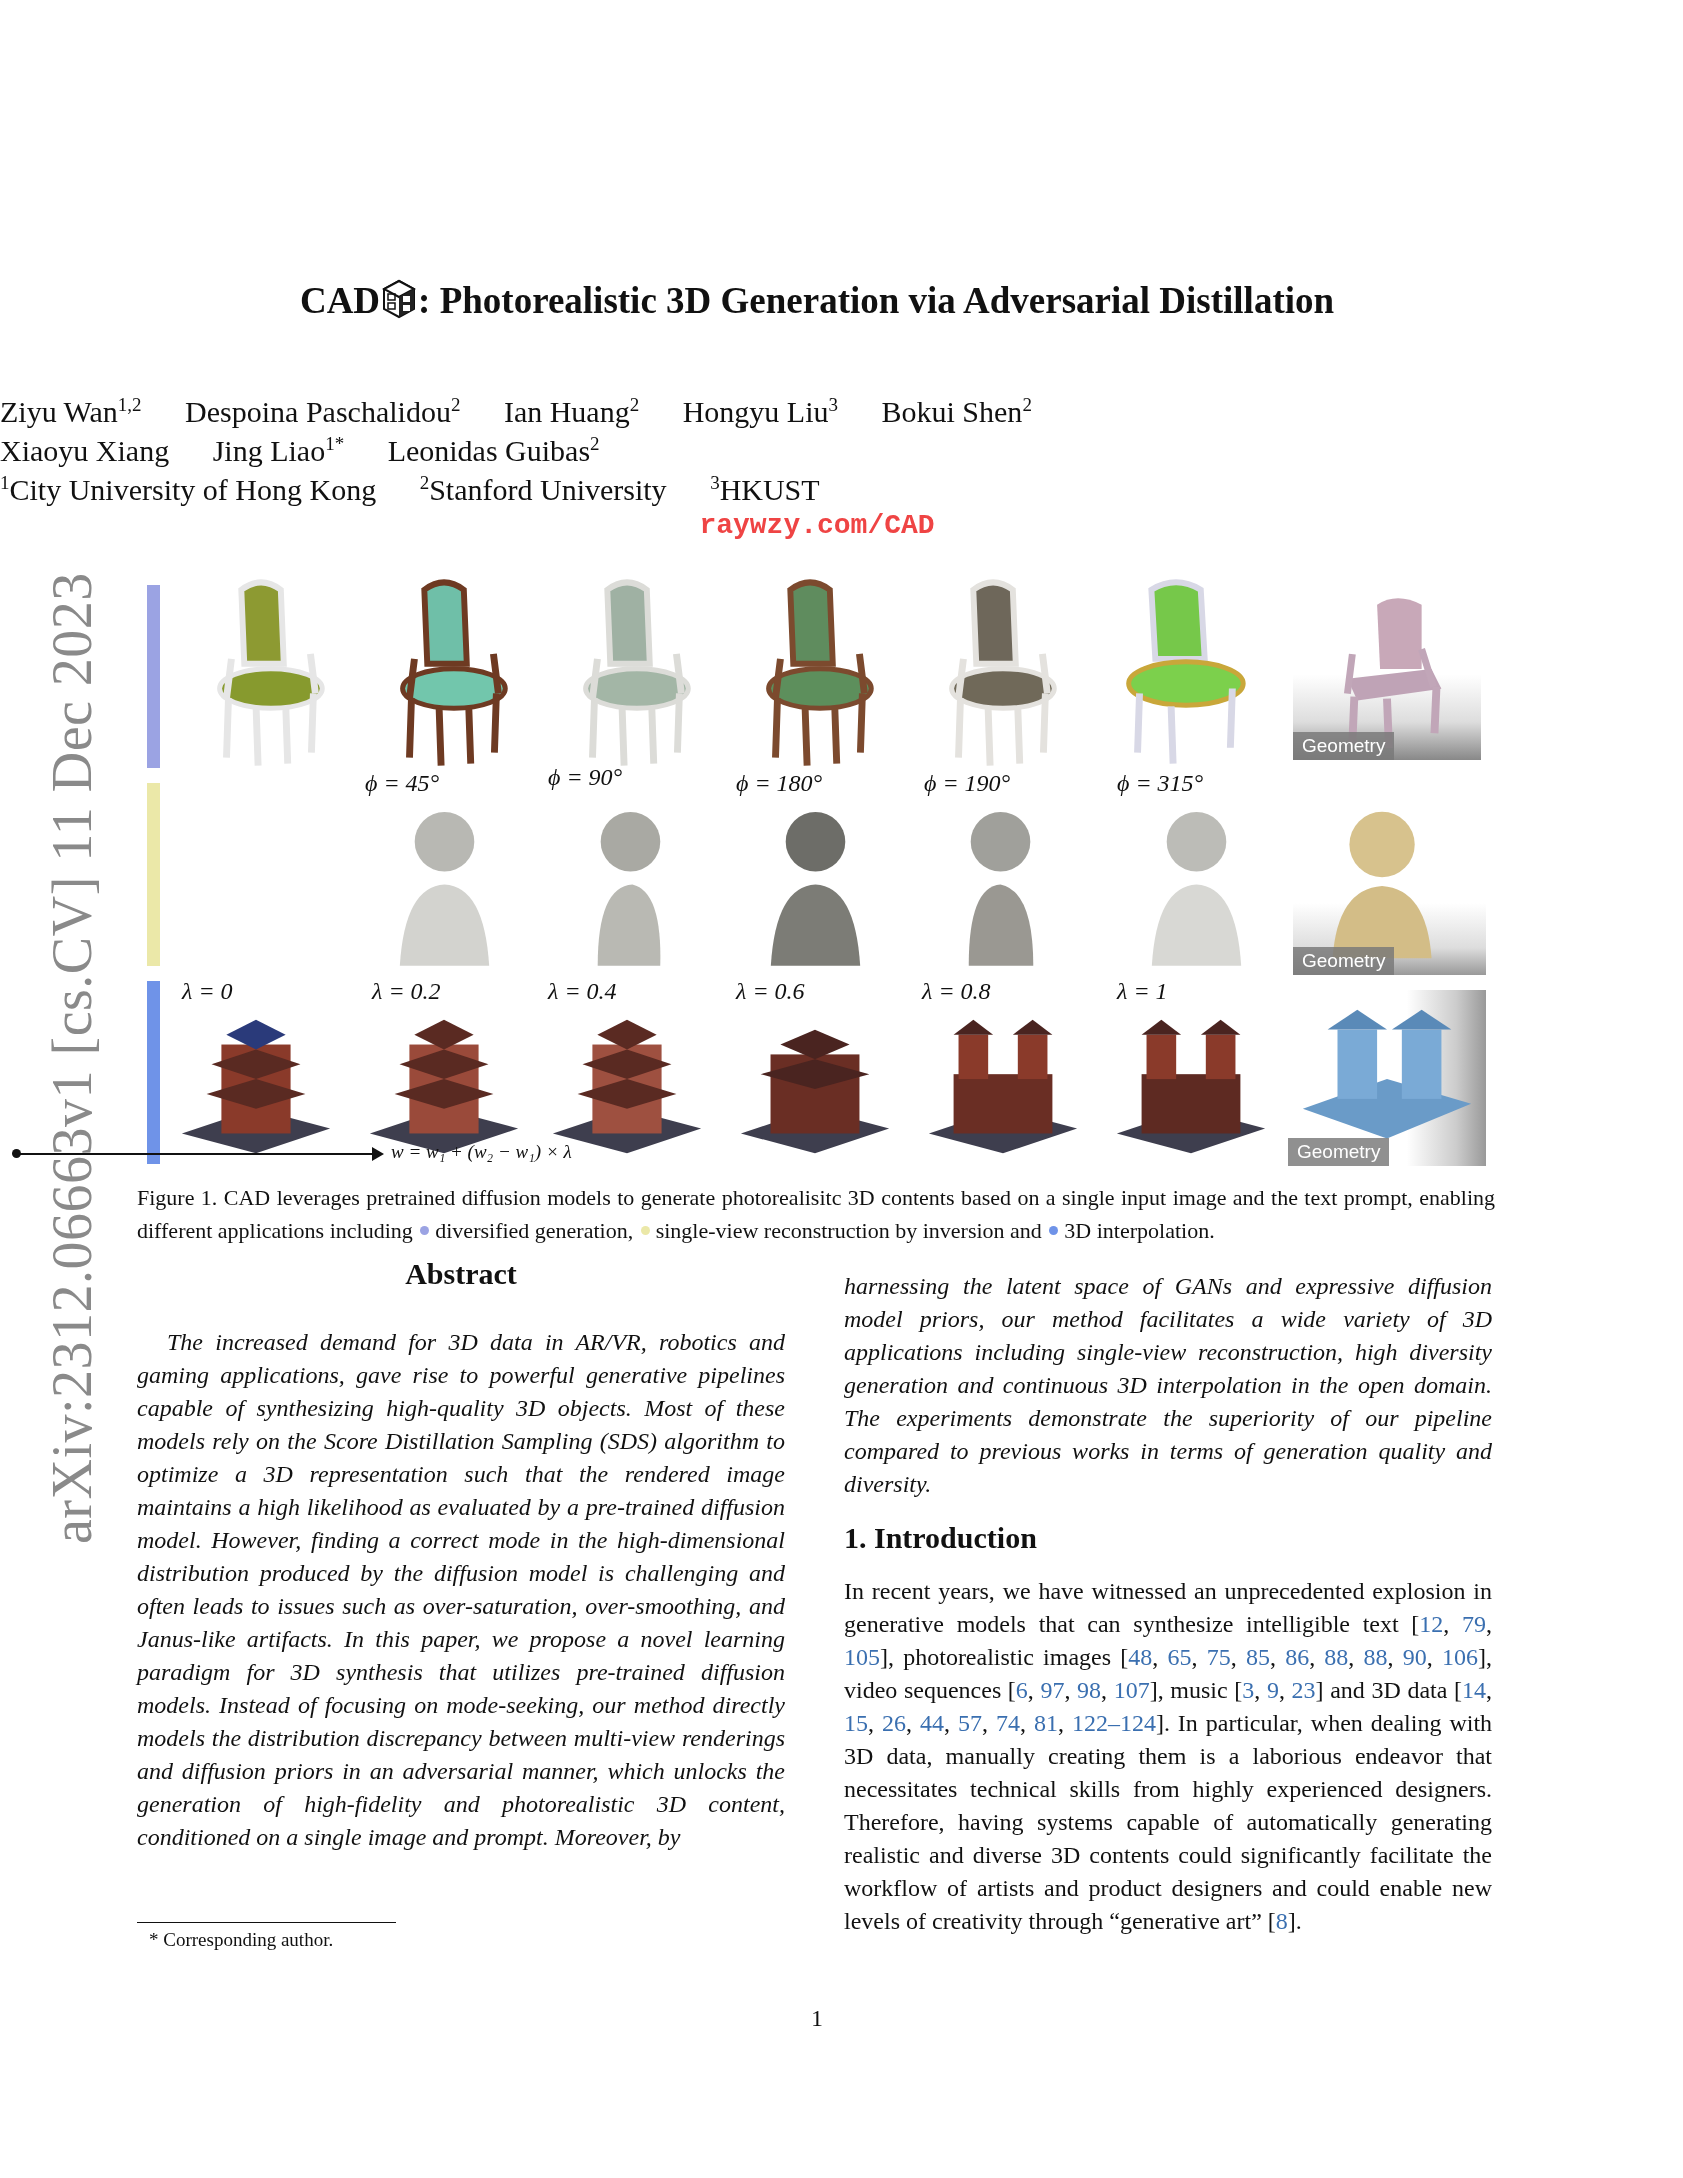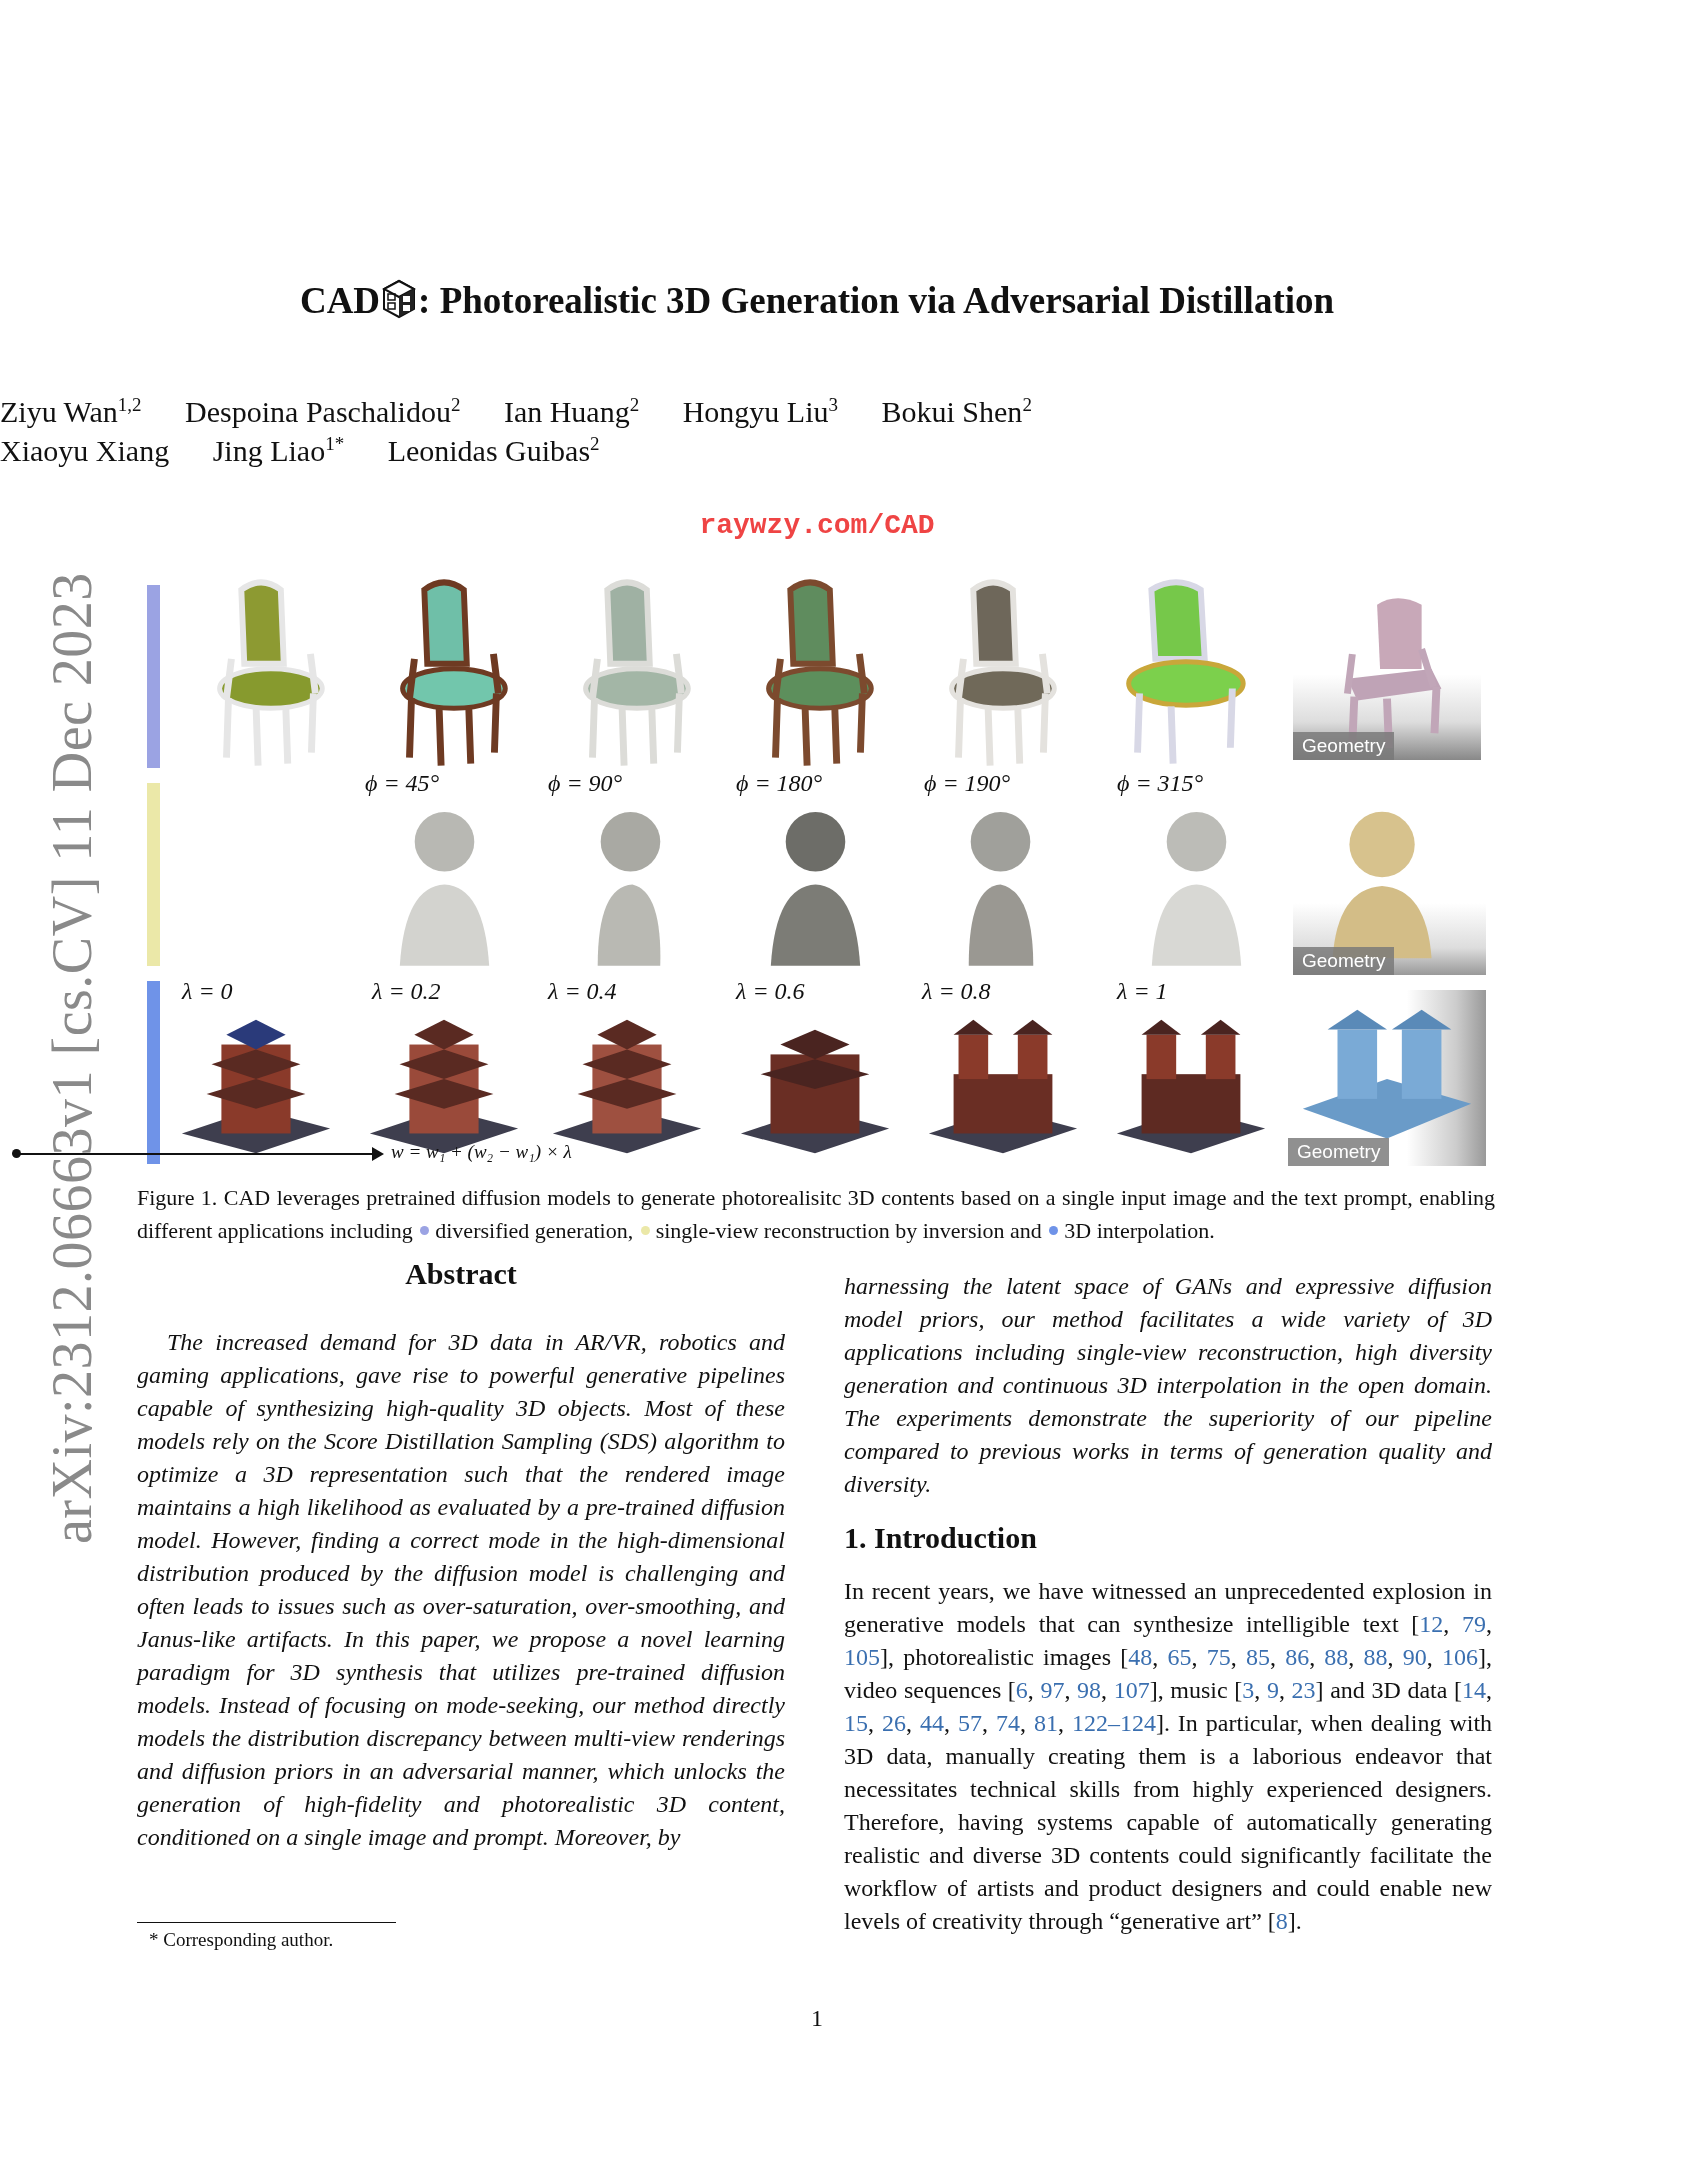--- a/index.html
+++ b/index.html
@@ -67,20 +67,25 @@
     <span><span>Despoina Paschalidou</span><sup>2</sup></span><span class="sep"></span>
     <span><span>Ian Huang</span><sup>2</sup></span><span class="sep"></span>
     <span><span>Hongyu Liu</span><sup>3</sup></span><span class="sep"></span>
     <span><span>Bokui Shen</span><sup>2</sup></span>
   </div>
   <div>
     <span><span>Xiaoyu Xiang</span></span><span class="sep"></span>
     <span><span>Jing Liao</span><sup>1*</sup></span><span class="sep"></span>
     <span><span>Leonidas Guibas</span><sup>2</sup></span>
   </div>
+  <div>
+    <span><sup>1</sup><span>City University of Hong Kong</span></span><span class="sep"></span>
+    <span><sup>2</sup><span>Stanford University</span></span><span class="sep"></span>
+    <span><sup>3</sup><span>HKUST</span></span>
+  </div>
 </div>
 
 <div class="url">raywzy.com/CAD</div>
 
 <div class="figure">
 
   <div class="row-bar" style="top:45px;height:183px;background:#9ba3e3;"></div>
   <div class="row-bar" style="top:243px;height:183px;background:#ebe8a8;"></div>
   <div class="row-bar" style="top:441px;height:183px;background:#6f93e8;"></div>
 
@@ -135,21 +140,21 @@
     <svg class="thumb" viewBox="0 0 190 192">
         <path d="M85 35 Q105 22 130 35 L130 100 L88 100 Z" fill="#c8a8b8"></path>
         <path d="M55 110 L140 100 L150 120 L65 132 Z" fill="#bfa3b6"></path>
         <path d="M62 128 L60 175 M145 118 L143 165 M95 130 L97 180" stroke="#c1a6b8" stroke-width="8"></path>
         <path d="M60 85 L55 125 M130 80 L142 118" stroke="#c1a6b8" stroke-width="7"></path>
       </svg>
     <div class="tag" style="left:0;bottom:0;">Geometry</div>
   </div>
 
   <div class="angle-label" style="left:218px;top:230px;">ϕ = 45°</div>
-  <div class="angle-label" style="left:401px;top:230px;">ϕ = 90°</div>
+  <div class="angle-label" style="left:401px;top:224px;">ϕ = 90°</div>
   <div class="angle-label" style="left:589px;top:230px;">ϕ = 180°</div>
   <div class="angle-label" style="left:777px;top:230px;">ϕ = 190°</div>
   <div class="angle-label" style="left:970px;top:230px;">ϕ = 315°</div>
 
   <div class="cell" style="left:223px;top:257px;width:149px;height:168px;">
     <svg class="thumb" viewBox="0 0 150 170">
         <circle cx="75" cy="45" r="30" fill="#b8b8b3"></circle>
         <path d="M30 170 Q35 90 75 88 Q115 90 120 170 Z" fill="#d3d3cf"></path>
       </svg>
   </div>

